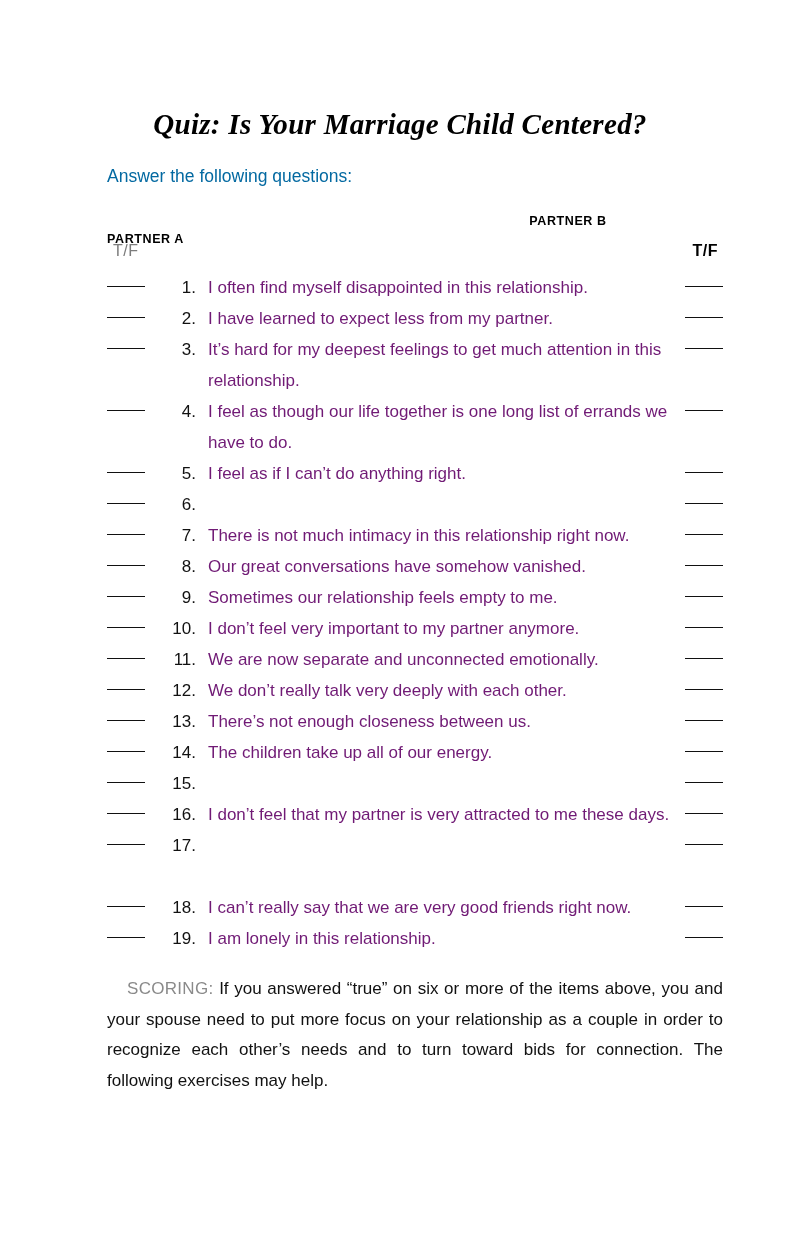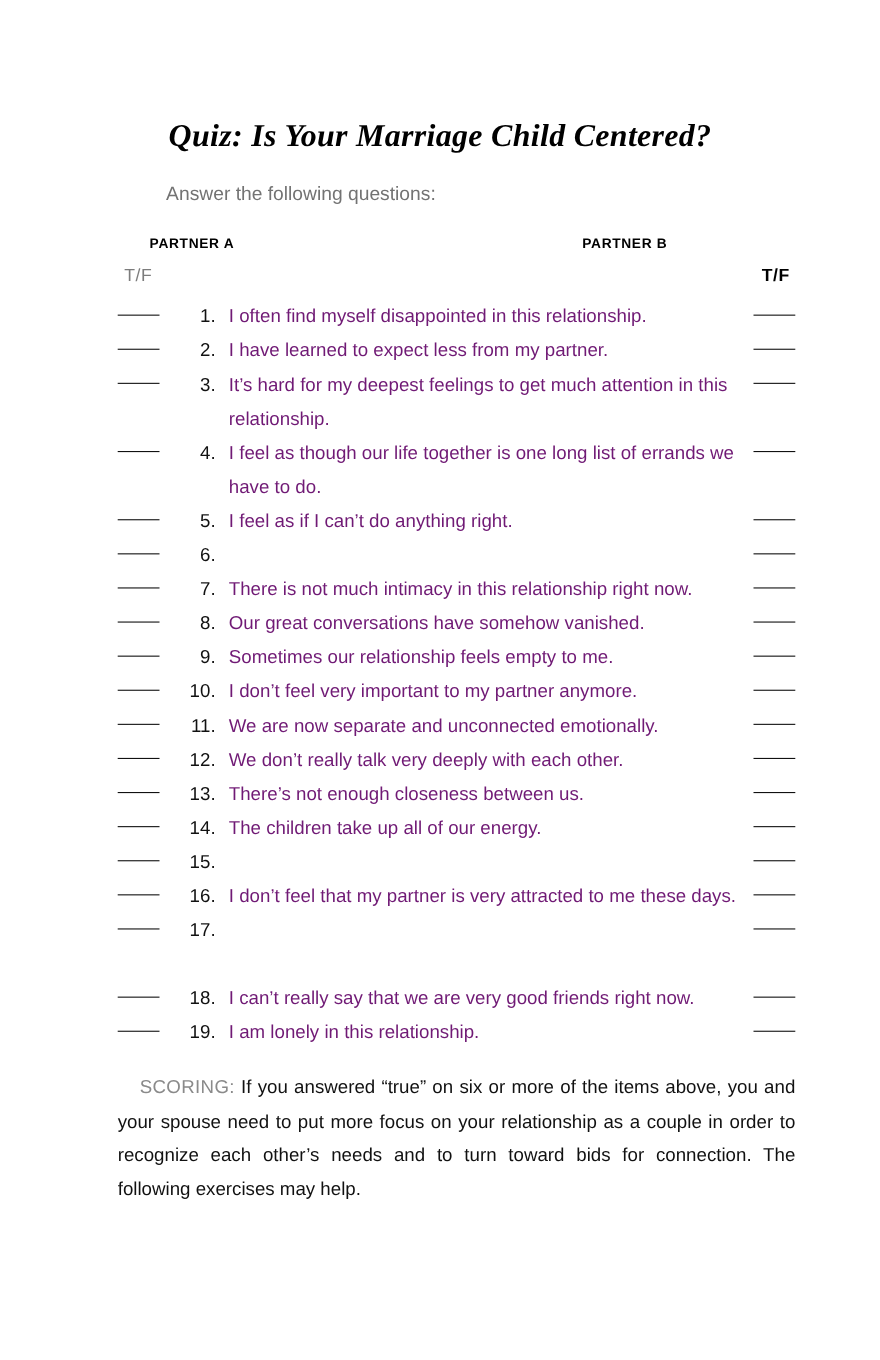--- a/index.html
+++ b/index.html
@@ -40,33 +40,32 @@
     color: #000;
     white-space: nowrap;
   }
 
   
   .intro-line {
     position: absolute;
     left: 107px;
     top: 166px;
     font-size: 17.5px;
-    color: #737373;
-    margin-left: 44px;
+    color: #0369a1;
   }
 
   
   .col-head {
     position: absolute;
     font-size: 12.5px;
     font-weight: bold;
     letter-spacing: 0.6px;
     color: #000;
   }
-  .col-head.partner-a { left: 107px; top: 214px; margin-left: 29px; }
+  .col-head.partner-a { left: 107px; top: 232px; }
   .col-head.partner-b { left: 418px; top: 214px; width: 300px; text-align: center; }
 
   .tf-head {
     position: absolute;
     font-size: 16px;
     top: 242px;
   }
   .tf-head.left  { left: 113px; color: #7c7c7c; font-weight: normal; letter-spacing: 0.5px;}
   .tf-head.right { left: 418px; width: 300px; text-align: right; color: #000; font-weight: bold; letter-spacing: 0.5px;}
 

